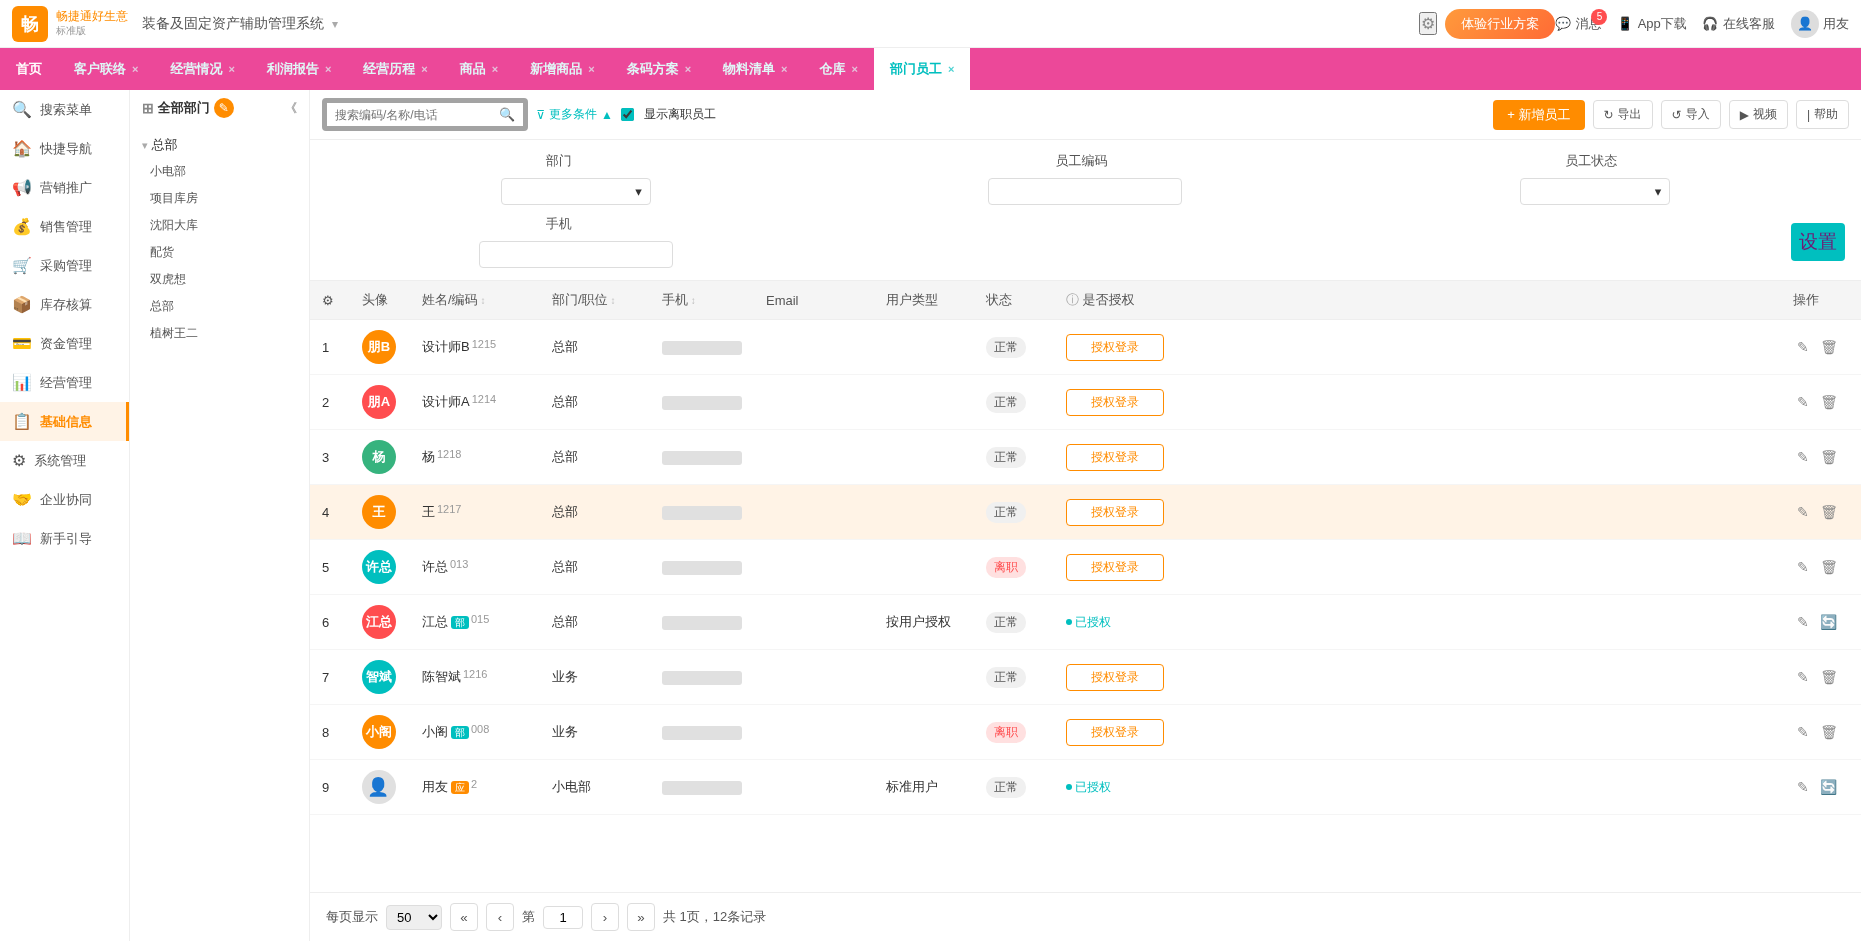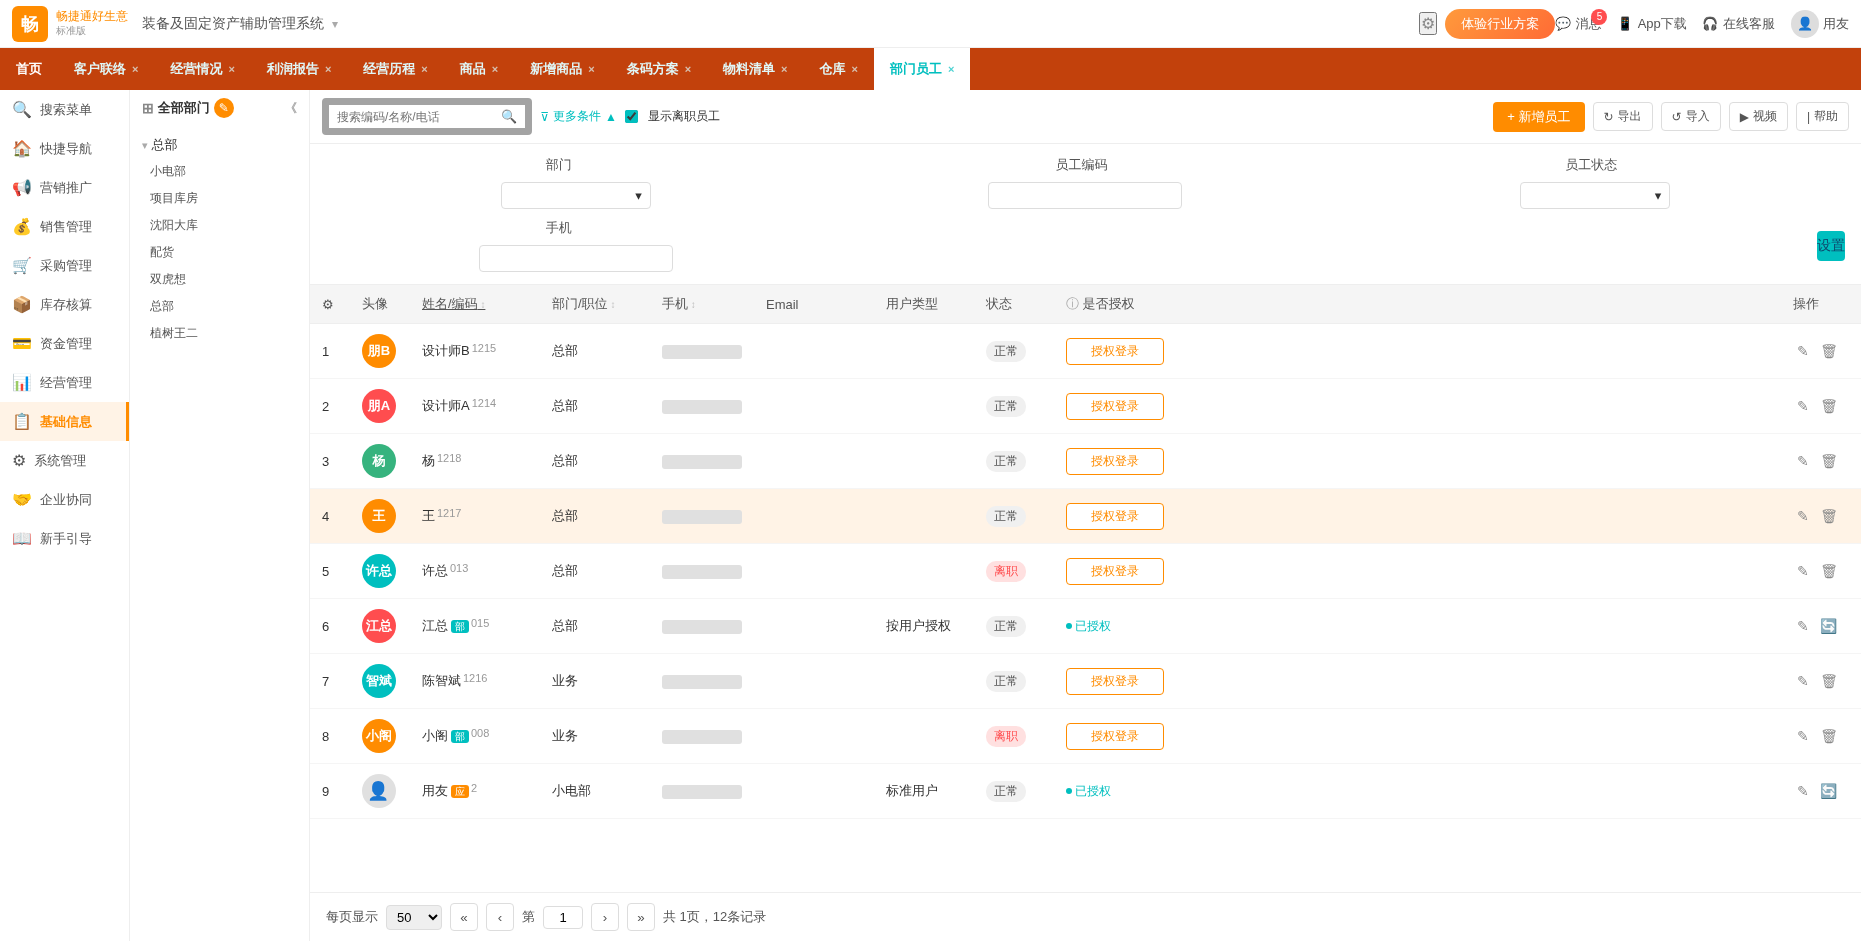--- a/index.html
+++ b/index.html
@@ -14,21 +14,21 @@
     .system-title { flex: 1; display: flex; align-items: center; gap: 8px; color: #555; font-size: 14px; }
     .system-title .dropdown-arrow { color: #aaa; font-size: 12px; }
     .gear-icon-btn { color: #888; font-size: 16px; cursor: pointer; margin-right: 8px; }
     .trial-btn { background: linear-gradient(135deg, #ff9a3c, #ff6b35); color: white; border: none; padding: 6px 16px; border-radius: 20px; cursor: pointer; font-size: 13px; }
     .top-right { display: flex; align-items: center; gap: 16px; margin-left: auto; }
     .top-right-item { display: flex; align-items: center; gap: 4px; color: #555; font-size: 13px; cursor: pointer; position: relative; }
     .badge { background: #ff4d4f; color: white; border-radius: 50%; width: 16px; height: 16px; font-size: 10px; display: flex; align-items: center; justify-content: center; position: absolute; top: -6px; right: -6px; }
     .user-avatar { width: 28px; height: 28px; background: #ddd; border-radius: 50%; display: flex; align-items: center; justify-content: center; color: #888; }
 
     
-    .nav-bar { height: 42px; background: #c2410c; display: flex; align-items: center; padding: 0 0; }
+    .nav-bar { height: 42px; background: #ec4899; display: flex; align-items: center; padding: 0 0; }
     .nav-tab { padding: 0 16px; height: 42px; display: flex; align-items: center; color: #e0f7f7; font-size: 13px; cursor: pointer; white-space: nowrap; position: relative; font-weight: bold; }
     .nav-tab.active { background: #fff; color: #00bfbf; font-weight: bold; }
     .nav-tab .close-x { margin-left: 6px; font-size: 11px; opacity: 0.7; }
     .nav-tab.first { color: white; font-weight: bold; }
 
     
     .main-layout { display: flex; height: calc(941px - 48px - 42px); }
 
     
     .sidebar { width: 130px; background: #fff; border-right: 1px solid #eee; display: flex; flex-direction: column; overflow-y: auto; }
@@ -42,37 +42,37 @@
     .dept-all-btn { background: #ff8c00; color: white; border: none; border-radius: 50%; width: 20px; height: 20px; font-size: 12px; cursor: pointer; }
     .dept-all-collapse { color: #aaa; font-size: 12px; cursor: pointer; margin-left: auto; }
     .dept-group { padding: 6px 0; }
     .dept-group-title { padding: 4px 12px; color: #333; font-size: 13px; cursor: pointer; display: flex; align-items: center; gap: 4px; }
     .dept-group-title .arrow { color: #aaa; font-size: 11px; }
     .dept-child { padding: 5px 20px; color: #555; font-size: 12px; cursor: pointer; }
 
     
     .main-right { flex: 1; display: flex; flex-direction: column; overflow: hidden; }
     .toolbar { padding: 8px 12px; background: #fff; display: flex; align-items: center; gap: 8px; border-bottom: 1px solid #eee; }
-    .search-box { display: flex; align-items: center; border: 7px solid #a3a3a3; border-radius: 4px; padding: 4px 8px; gap: 4px; background: #fff; }
+    .search-box { display: flex; align-items: center; border: 5px solid #a3a3a3; border-radius: 4px; padding: 4px 8px; gap: 4px; background: #fff; }
     .search-box input { border: none; outline: none; font-size: 12px; width: 160px; color: #999; }
     .filter-btn { display: flex; align-items: center; gap: 4px; color: #00bfbf; font-size: 12px; cursor: pointer; }
     .checkbox-label { display: flex; align-items: center; gap: 10px; color: #333; font-size: 12px; cursor: pointer; }
     .checkbox-label input { accent-color: #00bfbf; }
     .toolbar-right { margin-left: auto; display: flex; align-items: center; gap: 8px; }
     .add-btn { background: #ff8c00; color: white; border: none; padding: 6px 14px; border-radius: 4px; cursor: pointer; font-size: 13px; display: flex; align-items: center; gap: 4px; }
     .action-btn { background: none; border: 1px solid #ddd; padding: 5px 10px; border-radius: 4px; cursor: pointer; font-size: 12px; color: #555; display: flex; align-items: center; gap: 4px; }
 
     
     .filter-form { background: #fff; padding: 12px 16px; border-bottom: 1px solid #eee; display: grid; grid-template-columns: 1fr 1fr 1fr; gap: 10px; }
     .form-row { display: flex; align-items: center; gap: 8px; flex-direction: column; }
     .form-label { color: #555; font-size: 13px; white-space: nowrap; min-width: 60px; }
     .form-select { flex: 1; border: 1px solid #ddd; border-radius: 4px; padding: 5px 8px; font-size: 13px; color: #333; background: #fff; display: flex; align-items: center; justify-content: space-between; cursor: pointer; min-width: 150px; }
     .form-input { flex: 1; border: 1px solid #ddd; border-radius: 4px; padding: 5px 8px; font-size: 13px; color: #333; min-width: 150px; outline: none; }
     .search-submit-btn { background: #ff8c00; color: white; border: none; padding: 6px 20px; border-radius: 4px; cursor: pointer; font-size: 13px; }
-    .reset-btn { background: #00bfbf; color: #0c4a6e; border: none; padding: 6px 0; border-radius: 4px; cursor: pointer; font-size: 14px; }
+    .reset-btn { background: #00bfbf; color: #701a75; border: none; padding: 6px 8px; border-radius: 4px; cursor: pointer; font-size: 19px; }
     .form-btns { display: flex; align-items: center; gap: 8px; grid-column: 3; justify-content: flex-end; }
 
     
     .table-container { flex: 1; overflow: auto; background: #fff; }
     table { width: 100%; border-collapse: collapse; }
     thead tr { background: #f5f5f5; }
     th { padding: 10px 12px; text-align: left; font-size: 13px; color: #555; font-weight: normal; border-bottom: 1px solid #eee; white-space: nowrap; }
     td { padding: 10px 12px; border-bottom: 1px solid #f5f5f5; font-size: 13px; color: #333; vertical-align: middle; }
     tr.highlighted { background: #fff3e6; }
     .avatar-circle { width: 34px; height: 34px; border-radius: 50%; display: flex; align-items: center; justify-content: center; color: white; font-size: 13px; font-weight: bold; flex-shrink: 0; }
@@ -295,21 +295,21 @@
           <button class="reset-btn">设置</button>
         </div>
       </div>
 
       <div class="table-container">
         <table>
           <thead>
             <tr>
               <th style="width:40px;">⚙</th>
               <th style="width:60px;">头像</th>
-              <th class="col-sortable" style="width:130px;text-decoration:underline;">姓名/编码</th>
+              <th class="col-sortable" style="width:130px;">姓名/编码</th>
               <th class="col-sortable" style="width:110px;">部门/职位</th>
               <th class="col-sortable" style="width:100px;">手机</th>
               <th style="width:120px;">Email</th>
               <th style="width:100px;">用户类型</th>
               <th style="width:80px;">状态</th>
               <th style="width:120px;">
                 <span style="color:#aaa;">ⓘ</span>
                 是否授权
               </th>
               <th style="flex:1;"></th>

